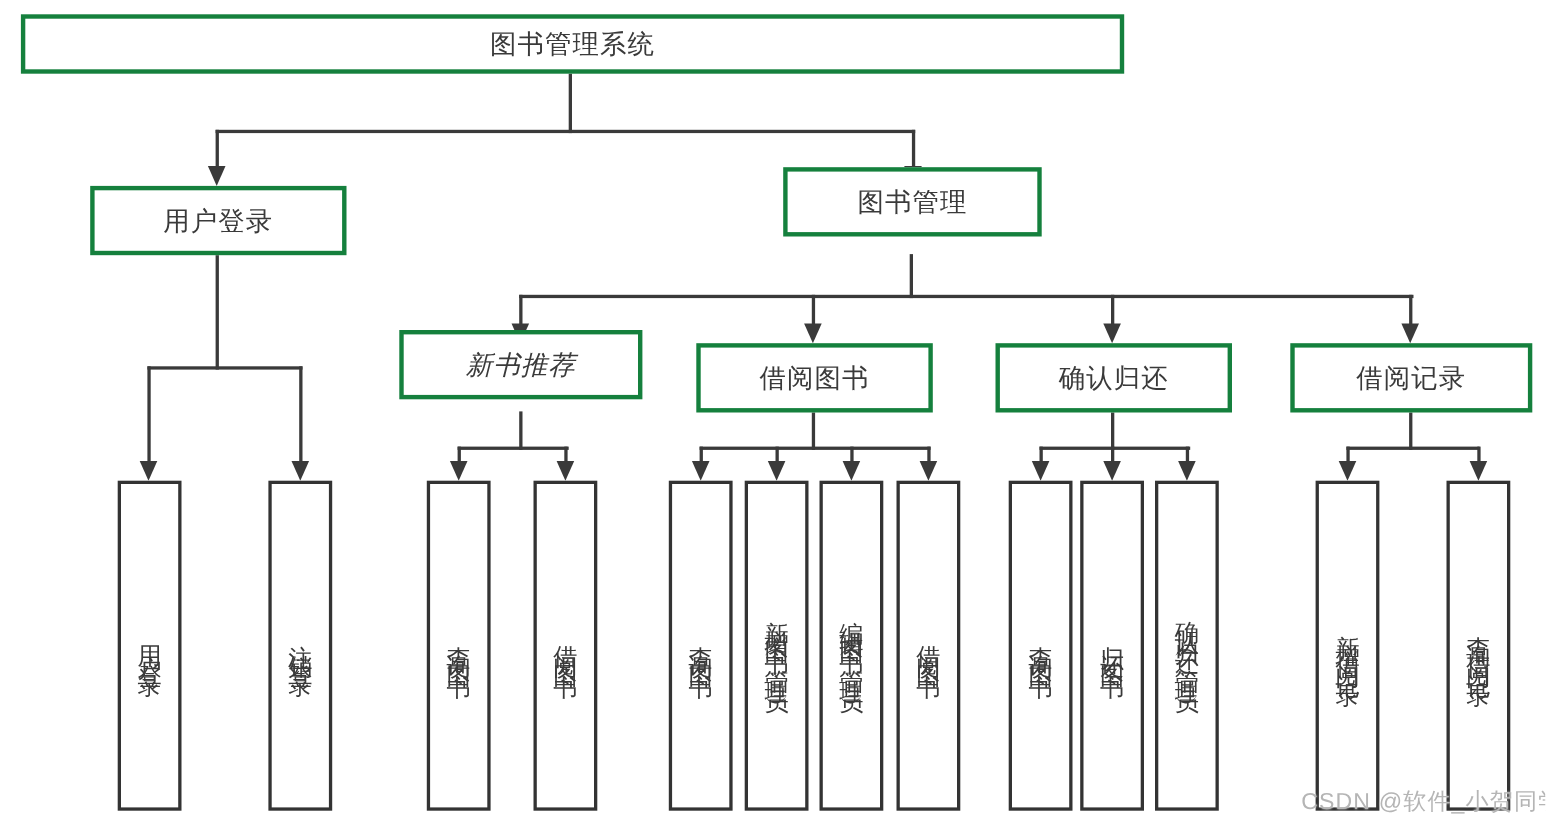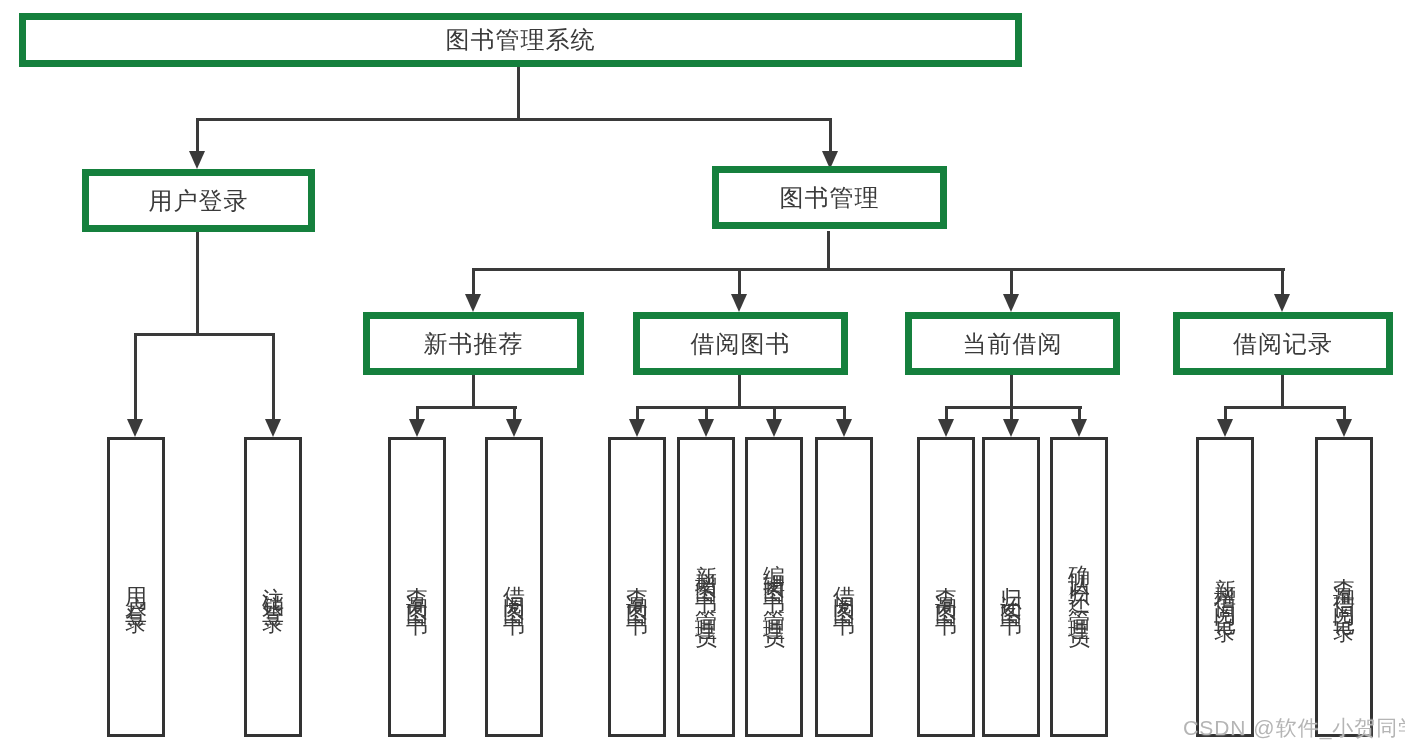--- a/index.html
+++ b/index.html
@@ -3,21 +3,21 @@
 <meta charset="utf-8">
 <style>
   html,body { margin:0; padding:0; background:#ffffff; }
   .canvas {
     position:relative; width:1405px; height:747px; background:#ffffff;
     font-family:"Liberation Sans","DejaVu Sans",sans-serif; color:#3a3a3a;
     overflow:hidden;
   }
   .box {
     position:absolute; box-sizing:border-box; background:#ffffff;
-    border:7px solid #15803d; display:flex; align-items:center; justify-content:center;
+    border:4px solid #15803d; display:flex; align-items:center; justify-content:center;
     font-size:24px; letter-spacing:1px; color:#3a3a3a; z-index:2;
   }
   .vbox {
     position:absolute; box-sizing:border-box; background:#ffffff;
     border:3px solid #333333; display:flex; align-items:center; justify-content:center;
     top:437px; height:300px; width:58px; z-index:2;
   }
   .vbox .vtext {
     writing-mode:vertical-rl; text-orientation:mixed;
     font-size:22px; letter-spacing:9px; color:#3a3a3a; line-height:1;
@@ -46,21 +46,21 @@
   <div class="vline" style="left:517px; top:66px; width:3px; height:55px;"></div>
   <div class="hline" style="left:196px; top:118px; width:636px; height:3px;"></div>
   <div class="vline" style="left:196px; top:118px; width:3px; height:37px;"></div>
   <div class="ah" style="left:189px; top:151px;"></div>
   <div class="vline" style="left:829px; top:118px; width:3px; height:37px;"></div>
   <div class="ah" style="left:822px; top:151px;"></div>
 
   <div class="box" style="left:82px; top:169px; width:233px; height:63px;">
     <span>用户登录</span>
   </div>
-  <div class="box" style="left:712px; top:166px; width:235px; height:63px;">
+  <div class="box" style="left:712px; top:152px; width:235px; height:63px;">
     <span>图书管理</span>
   </div>
 
   <div class="vline" style="left:196px; top:231px; width:3px; height:105px;"></div>
   <div class="hline" style="left:134px; top:333px; width:141px; height:3px;"></div>
   <div class="vline" style="left:134px; top:333px; width:3px; height:88px;"></div>
   <div class="ah" style="left:127px; top:419px;"></div>
   <div class="vline" style="left:272px; top:333px; width:3px; height:88px;"></div>
   <div class="ah" style="left:265px; top:419px;"></div>
 
@@ -68,28 +68,28 @@
   <div class="hline" style="left:472px; top:268px; width:813px; height:3px;"></div>
   <div class="vline" style="left:472px; top:268px; width:3px; height:28px;"></div>
   <div class="ah" style="left:465px; top:294px;"></div>
   <div class="vline" style="left:738px; top:268px; width:3px; height:28px;"></div>
   <div class="ah" style="left:731px; top:294px;"></div>
   <div class="vline" style="left:1010px; top:268px; width:3px; height:28px;"></div>
   <div class="ah" style="left:1003px; top:294px;"></div>
   <div class="vline" style="left:1281px; top:268px; width:3px; height:28px;"></div>
   <div class="ah" style="left:1274px; top:294px;"></div>
 
-  <div class="box" style="left:363px; top:312px; width:221px; height:63px;">
+  <div class="box" style="left:363px; top:300px; width:221px; height:63px;font-style:italic;">
     <span>新书推荐</span>
   </div>
   <div class="box" style="left:633px; top:312px; width:215px; height:63px;">
     <span>借阅图书</span>
   </div>
   <div class="box" style="left:905px; top:312px; width:215px; height:63px;">
-    <span>当前借阅</span>
+    <span>确认归还</span>
   </div>
   <div class="box" style="left:1173px; top:312px; width:220px; height:63px;">
     <span>借阅记录</span>
   </div>
 
   <div class="vline" style="left:472px; top:374px; width:3px; height:35px;"></div>
   <div class="hline" style="left:416px; top:406px; width:101px; height:3px;"></div>
   <div class="vline" style="left:416px; top:406px; width:3px; height:16px;"></div>
   <div class="ah" style="left:409px; top:419px;"></div>
   <div class="vline" style="left:513px; top:406px; width:3px; height:16px;"></div>

